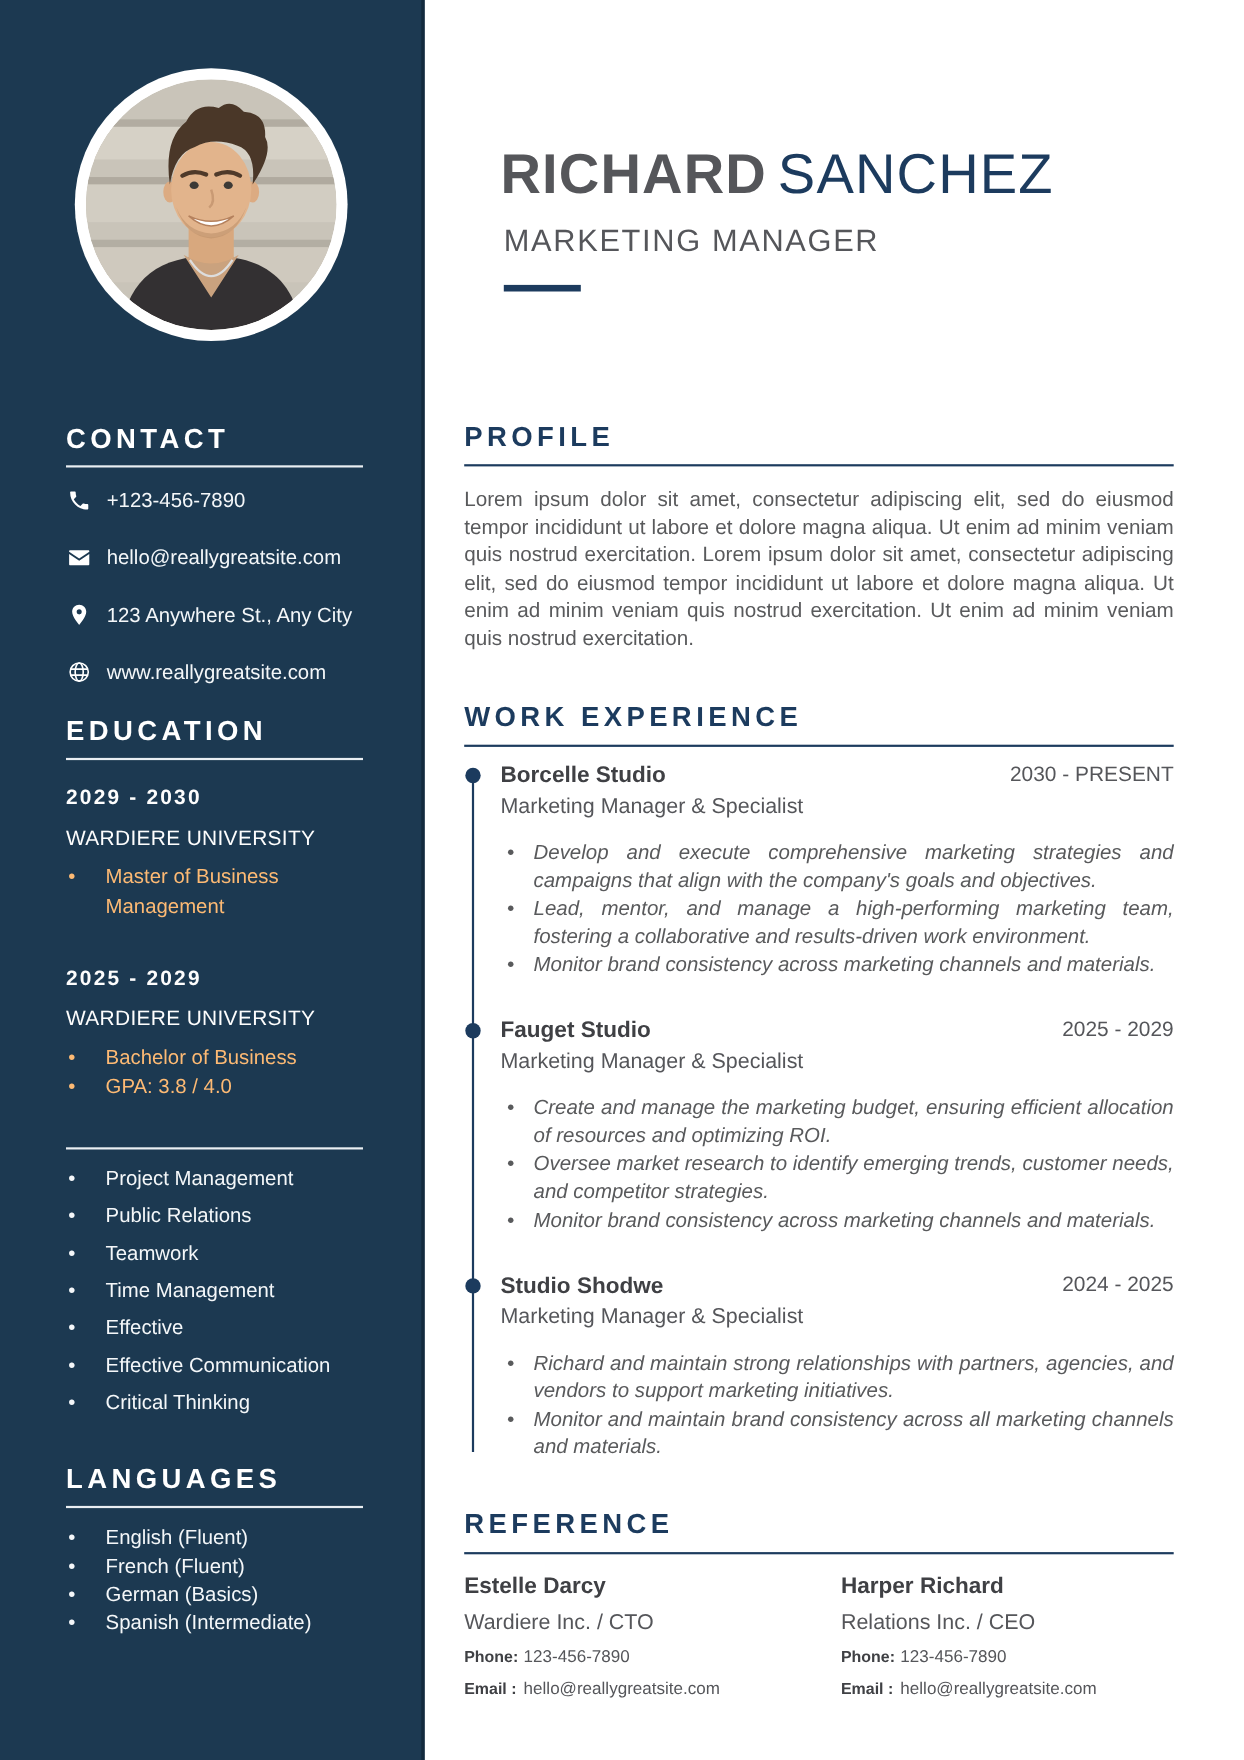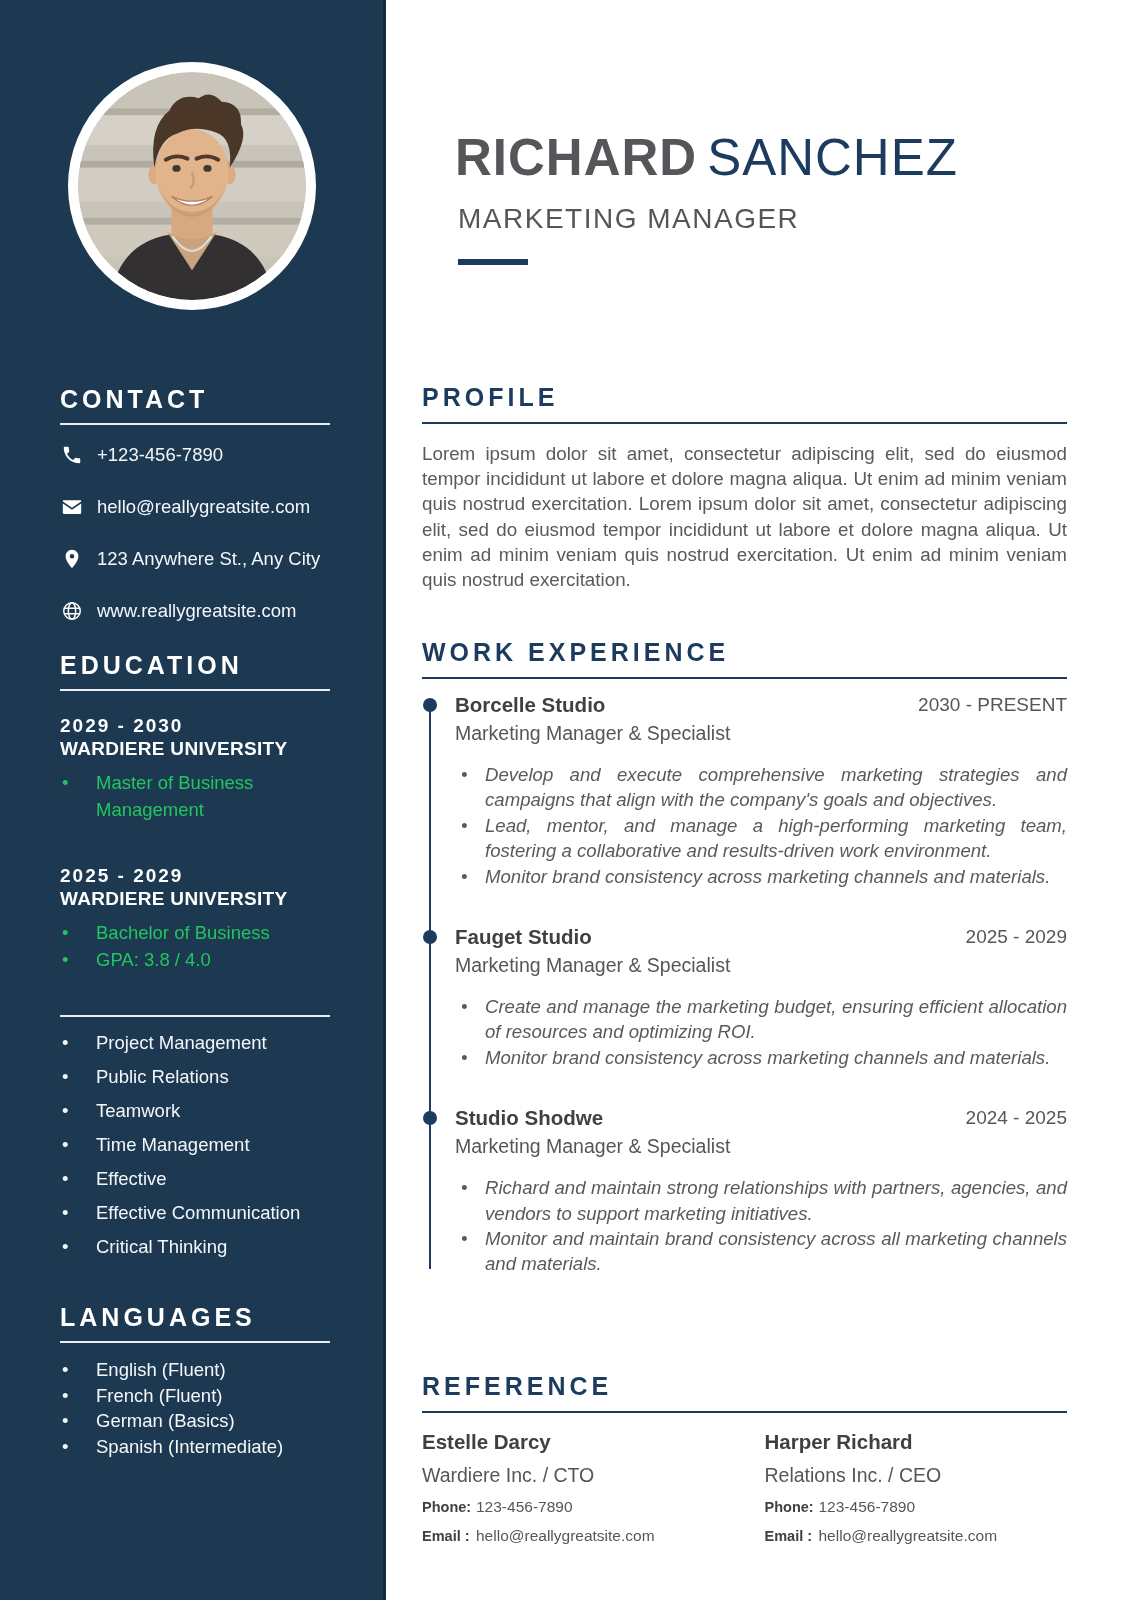--- a/index.html
+++ b/index.html
@@ -22,23 +22,23 @@
   .contact-block { margin-top:323px; }
   .contact-list { list-style:none; margin-top:18px; }
   .contact-list li { display:flex; align-items:center; margin-bottom:29px; }
   .contact-list .cicon { width:23px; height:23px; flex:0 0 23px; margin-right:14px; display:flex; align-items:center; justify-content:center; }
   .contact-list .ctext { font-size:18.5px; color:#f4f7f9; }
 
   .edu-block { margin-top:28px; }
   .edu-entry { margin-top:24px; }
   .edu-entry.second { margin-top:42px; }
   .edu-years { font-size:19px; font-weight:bold; letter-spacing:2px; }
-  .edu-school { font-size:19px; font-weight:bold; margin-top:1px; letter-spacing:0.3px; }
+  .edu-school { font-size:19px; font-weight:normal; margin-top:15px; letter-spacing:0.3px; }
   .side-bullets { list-style:none; margin-top:9px; }
-  .side-bullets li { position:relative; padding-left:36px; font-size:18.5px; line-height:27px; color:#22c55e; }
+  .side-bullets li { position:relative; padding-left:36px; font-size:18.5px; line-height:27px; color:#fdba74; }
   .side-bullets li::before { content:"•"; position:absolute; left:2px; }
 
   .skills-block { margin-top:42px; }
   .skills-list { list-style:none; margin-top:14px; }
   .skills-list li { position:relative; padding-left:36px; font-size:18.5px; line-height:24px; margin-bottom:10px; color:#f4f7f9; }
   .skills-list li::before { content:"•"; position:absolute; left:2px; }
 
   .lang-block { margin-top:44px; }
   .lang-list { list-style:none; margin-top:14px; }
   .lang-list li { position:relative; padding-left:36px; font-size:18.5px; line-height:25.5px; color:#f4f7f9; }
@@ -244,20 +244,21 @@
 
       <div class="job">
         <span class="dot"></span>
         <div class="job-head">
           <span class="company">Fauget Studio</span>
           <span class="job-dates">2025 - 2029</span>
         </div>
         <div class="role">Marketing Manager &amp; Specialist</div>
         <ul class="job-bullets">
           <li>Create and manage the marketing budget, ensuring efficient allocation of resources and optimizing ROI.</li>
+          <li>Oversee market research to identify emerging trends, customer needs, and competitor strategies.</li>
           <li>Monitor brand consistency across marketing channels and materials.</li>
         </ul>
       </div>
 
       <div class="job">
         <span class="dot"></span>
         <div class="job-head">
           <span class="company">Studio Shodwe</span>
           <span class="job-dates">2024 - 2025</span>
         </div>

